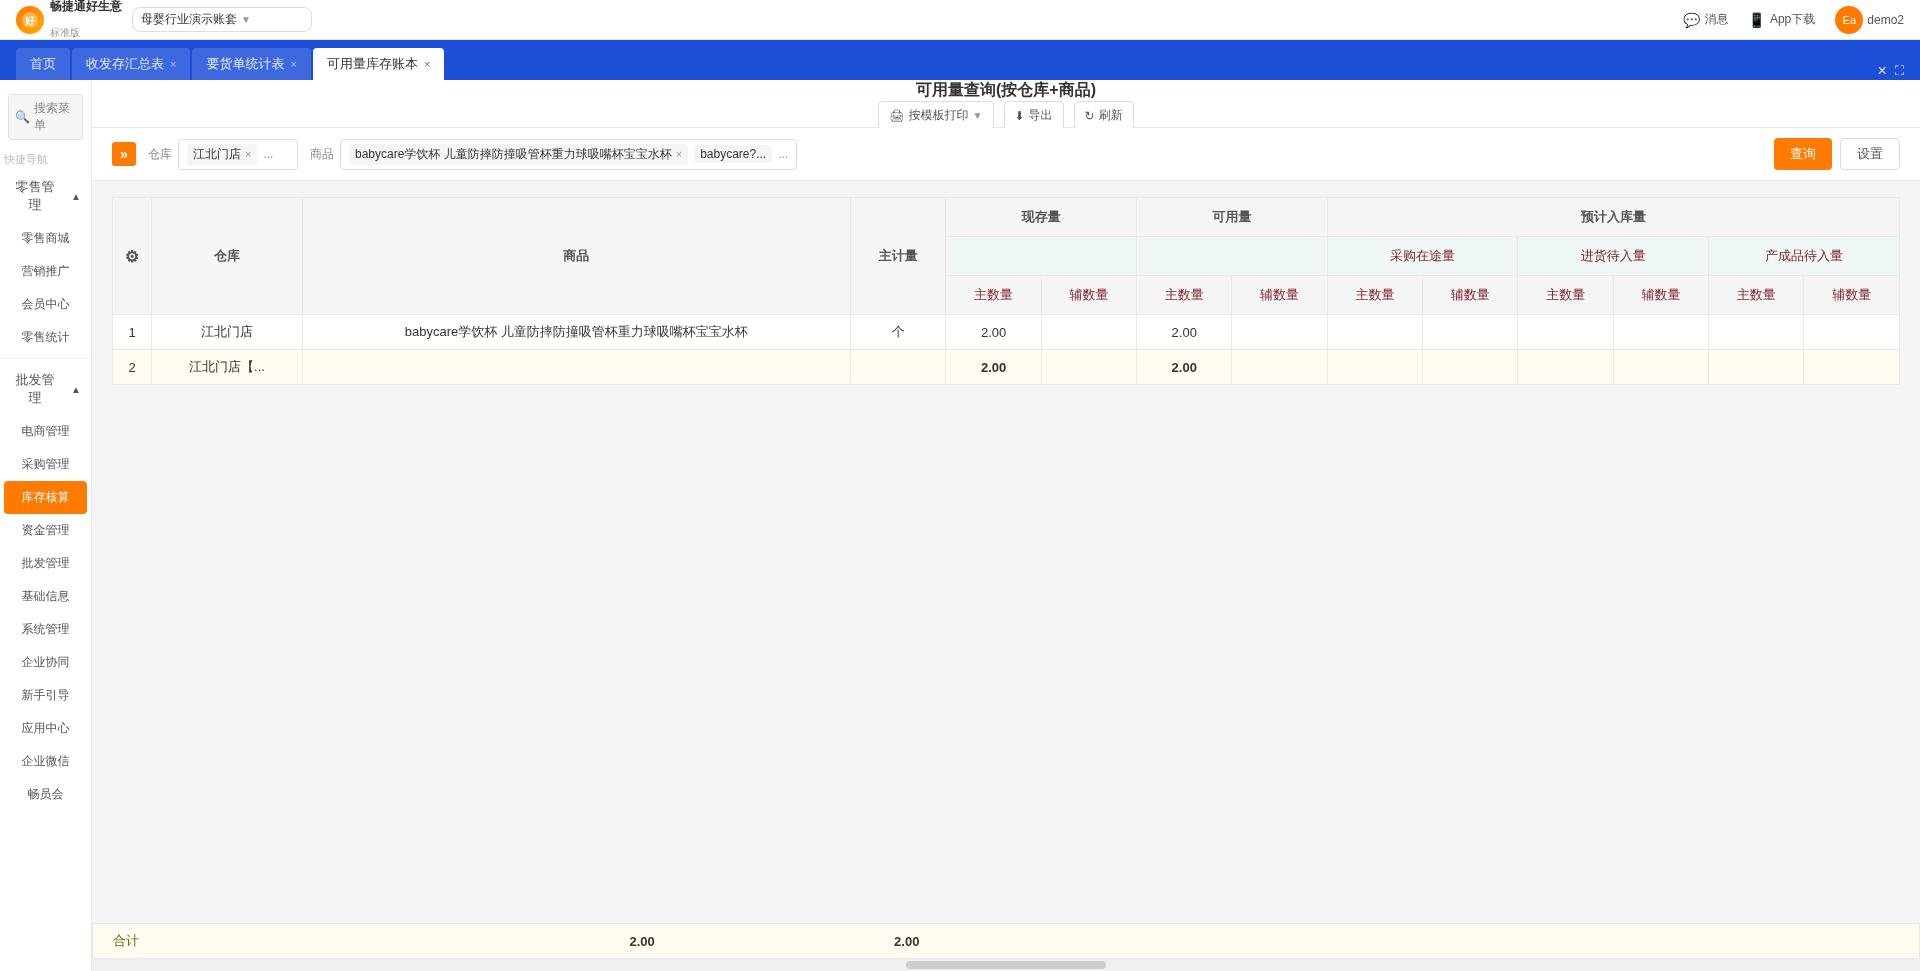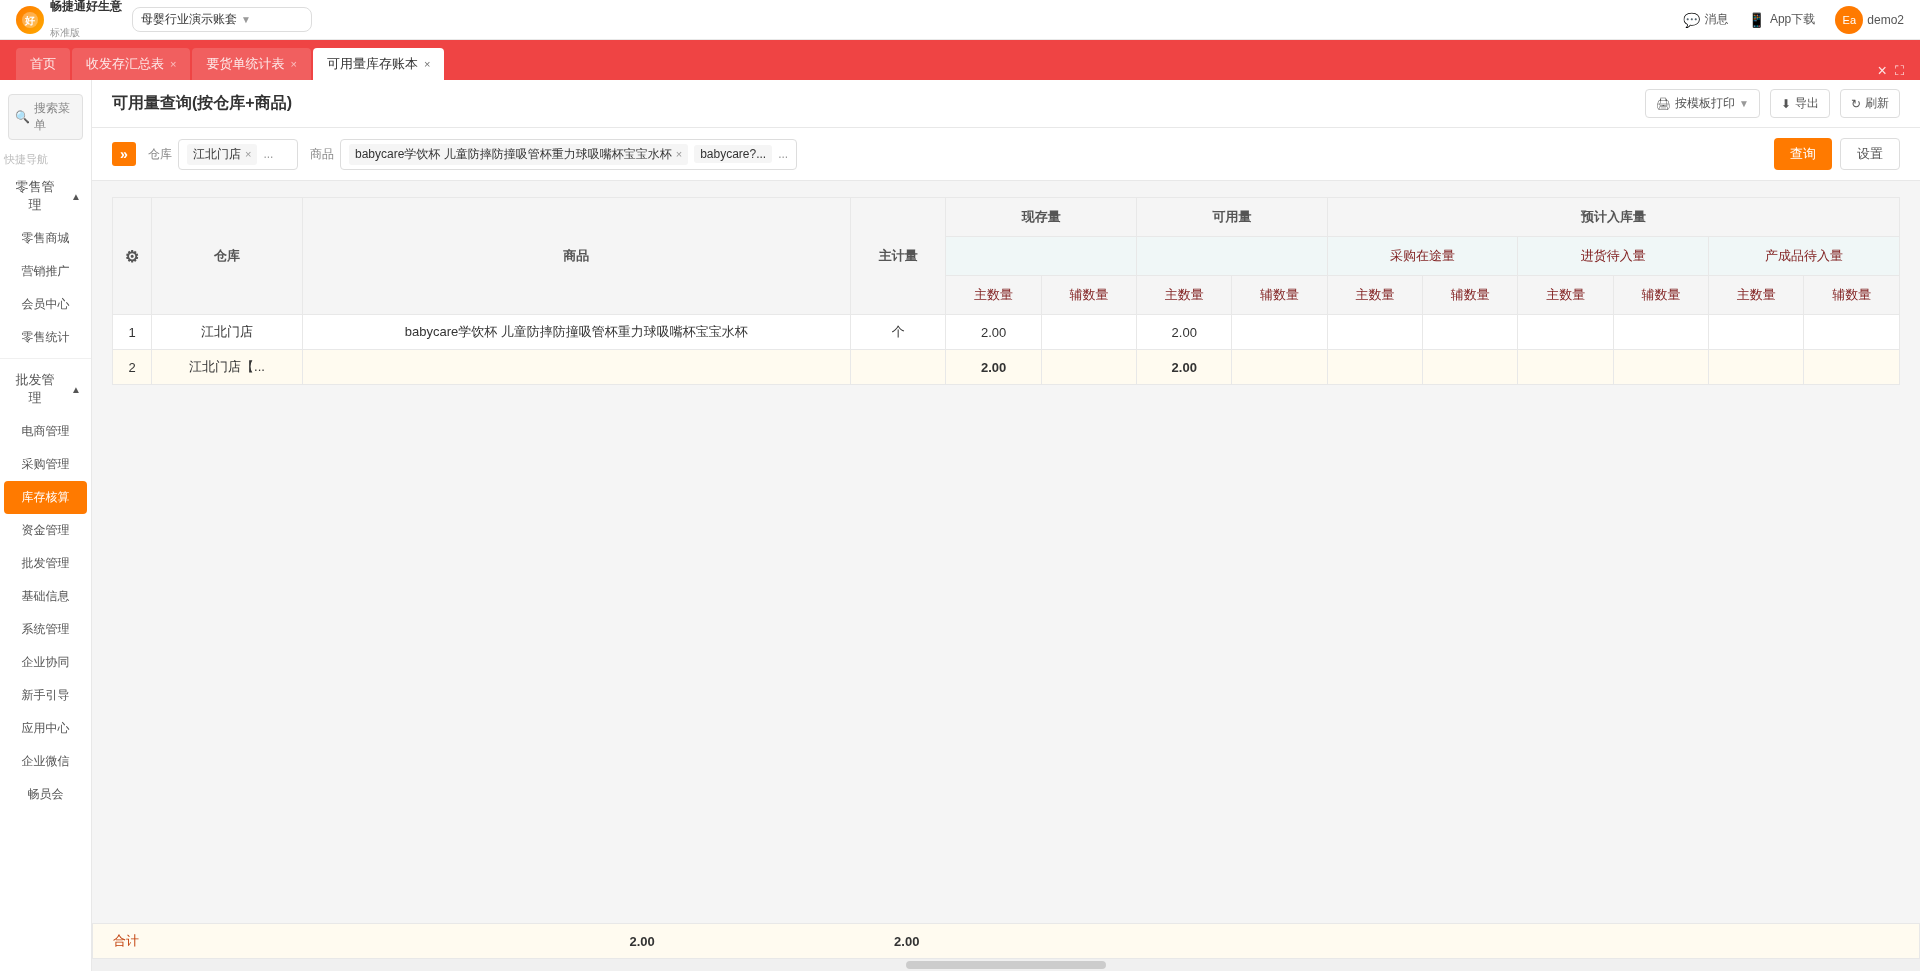--- a/index.html
+++ b/index.html
@@ -26,21 +26,21 @@
       border: 1px solid #ddd; border-radius: 8px; padding: 3px 8px;
       font-size: 12px; color: #333; cursor: pointer; min-width: 180px;
     }
     .top-bar-right { display: flex; align-items: center; gap: 20px; }
     .top-icon-item { display: flex; align-items: center; gap: 4px; font-size: 12px; color: #555; cursor: pointer; }
     .avatar { width: 28px; height: 28px; border-radius: 50%; background: #ff7a00; display: flex; align-items: center; justify-content: center; color: white; font-size: 11px; }
 
     
     .nav-tabs {
       height: 40px;
-      background: #ef4444;
+      background: #1d4ed8;
       display: flex;
       align-items: flex-end;
       padding: 0 16px;
       gap: 2px;
     }
     .nav-tab {
       height: 32px;
       padding: 0 14px;
       display: flex; align-items: center; gap: 6px;
       border-radius: 4px 4px 0 0;
@@ -96,20 +96,21 @@
 
     
     .main { flex: 1; display: flex; flex-direction: column; overflow: hidden; }
 
     
     .page-header {
       height: 48px; background: #fff;
       display: flex; align-items: center; justify-content: space-between;
       padding: 0 20px;
       border-bottom: 1px solid #e8e8e8;
+      flex-direction: column;
     }
     .page-title { font-size: 16px; font-weight: bold; color: #333; }
     .page-header-actions { display: flex; align-items: center; gap: 10px; }
     .header-btn {
       display: flex; align-items: center; gap: 4px;
       border: 1px solid #ddd; border-radius: 4px; padding: 5px 10px;
       font-size: 12px; color: #555; cursor: pointer; background: #fff;
     }
 
     
@@ -175,21 +176,21 @@
     }
     .col-left { text-align: left; }
 
     
     .table-footer {
       background: #fffbf0; border-top: 2px solid #e8e8e8;
       display: flex; align-items: center;
       padding: 8px 20px;
       border: 1px solid #e8e8e8;
     }
-    .footer-label { font-size: 13px; color: #c2410c; padding: 0 40px 0 0; text-align: center; }
+    .footer-label { font-size: 13px; color: #4d7c0f; padding: 0 40px 0 0; text-align: center; }
     .footer-cell { flex: 1; text-align: center; font-size: 13px; color: #333; }
     .footer-bold { font-weight: bold; }
 
     
     .table-area::-webkit-scrollbar { height: 6px; width: 6px; }
     .table-area::-webkit-scrollbar-thumb { background: #ccc; border-radius: 3px; }
 
     
     .bottom-scroll { height: 12px; background: #f0f0f0; position: relative; }
     .bottom-scroll-thumb { height: 8px; width: 200px; background: #ccc; border-radius: 4px; margin: 2px auto; cursor: pointer; }

